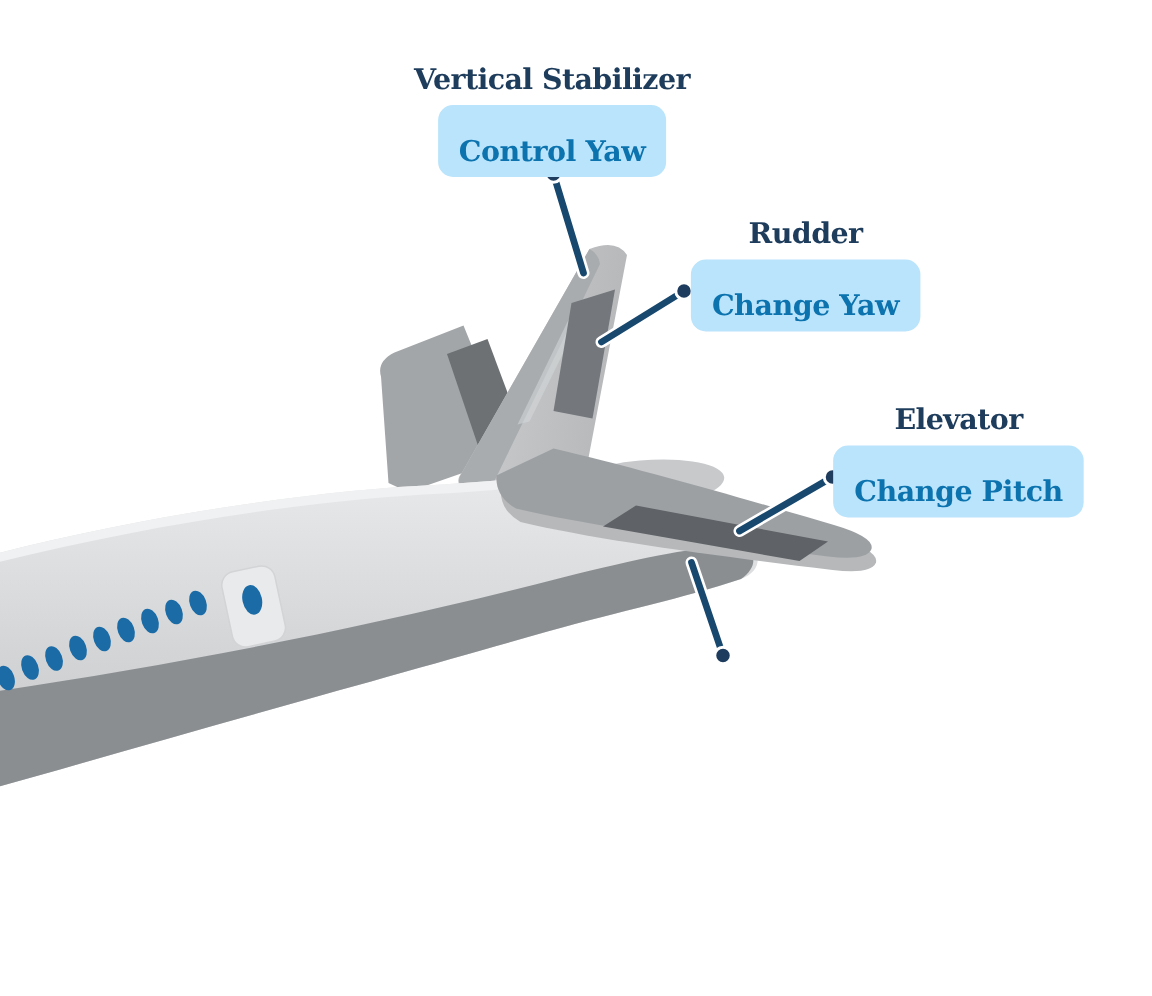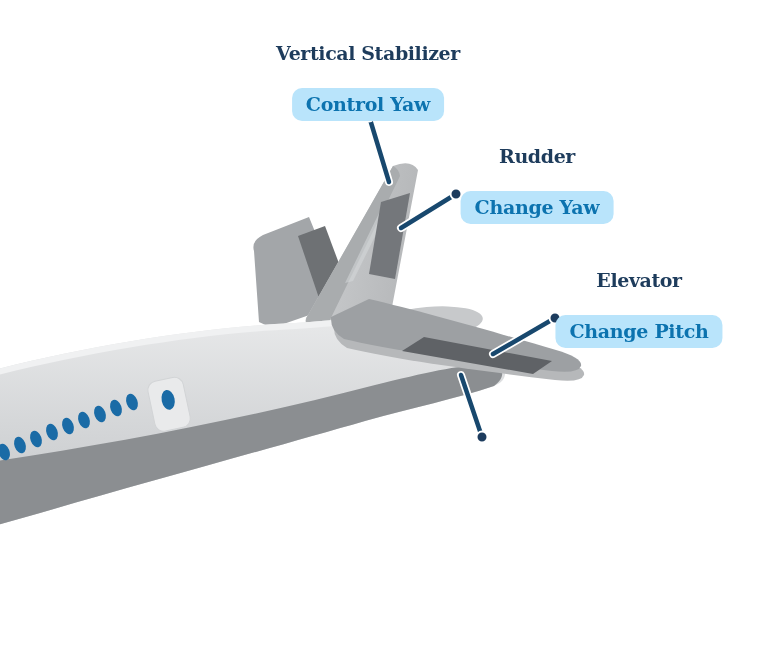--- a/index.html
+++ b/index.html
@@ -1,25 +1,25 @@
 <!DOCTYPE html>
 <html><head>
 <meta charset="utf-8">
 <style>
   html,body{margin:0;padding:0;background:#ffffff;}
   body{width:768px;height:664px;position:relative;overflow:hidden;
        font-family:"DejaVu Serif","Liberation Serif",serif;}
   .stage{position:absolute;inset:0;}
   svg{position:absolute;left:0;top:0;}
   .label-block{position:absolute;display:flex;flex-direction:column;align-items:center;
-               gap:24px;transform:translateX(-50%);}
+               gap:6px;transform:translateX(-50%);}
   .label-title{font-weight:700;font-size:19px;letter-spacing:-0.4px;color:#1e3c5c;
                white-space:nowrap;line-height:1.1;}
   .label-badge{font-weight:700;font-size:19px;letter-spacing:-0.3px;color:#0c73af;
-               background:#b9e4fb;padding:5px 14px 6px;border-radius:10px;white-space:nowrap;}
+               background:#b9e4fb;padding:20px 14px 6px;border-radius:10px;white-space:nowrap;}
 </style>
 </head>
 <body>
 
 <div class="stage">
 
   <svg width="768" height="664" viewBox="0 0 768 664">
     <defs>
       <linearGradient id="fuseGrad" x1="0" y1="0" x2="0" y2="1">
         <stop offset="0" stop-color="#e8e9ea"></stop>

